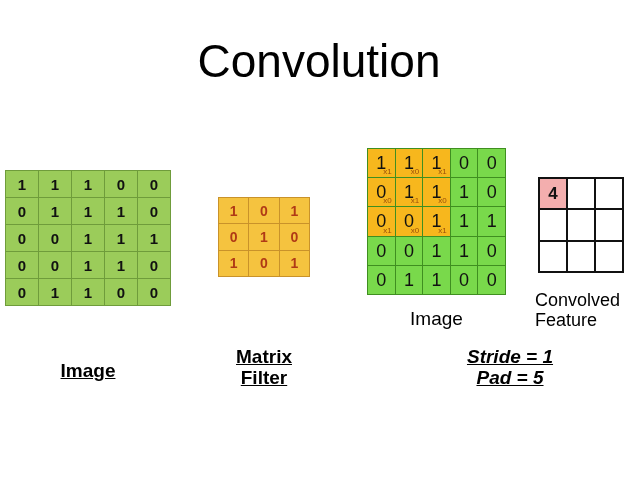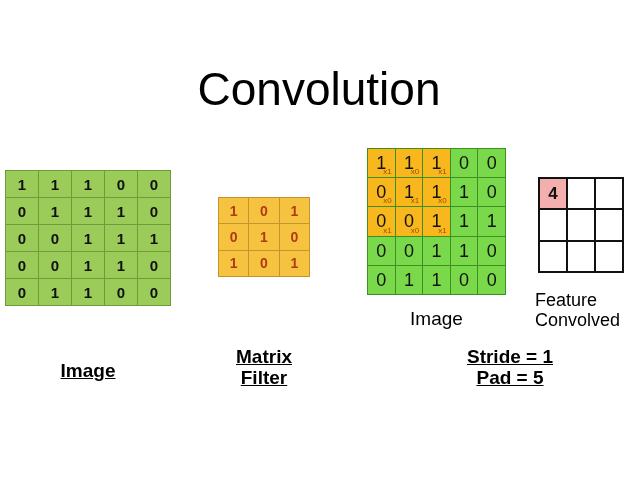--- a/index.html
+++ b/index.html
@@ -24,21 +24,20 @@
     position: absolute;
     left: 0;
     top: 38px;
     width: 638px;
     text-align: center;
     font-size: 46px;
     font-weight: 400;
     color: #000000;
     letter-spacing: 0px;
     line-height: 1;
-    margin-top: 28px;
   }
 
   
   .grid {
     position: absolute;
     display: grid;
     box-sizing: border-box;
   }
   .cell {
     box-sizing: border-box;
@@ -177,20 +176,21 @@
     width: 139px;
     text-align: center;
     font-size: 19px;
   }
   #label-stride {
     left: 425px;
     top: 346px;
     width: 170px;
     text-align: center;
     font-size: 19px;
+    font-style: italic;
   }
   #label-stride .ln {
     display: block;
   }
   #label-convolved {
     left: 535px;
     top: 290px;
     width: 103px;
     text-align: left;
     font-size: 18px;
@@ -435,17 +435,17 @@
         <span class="val"></span>
       </div>
       <div class="cell">
         <span class="val"></span>
       </div>
       <div class="cell">
         <span class="val"></span>
       </div>
     </div>
   <div class="label plain" id="label-convolved">
+    <span class="ln">Convolved</span>
     <span class="ln">Feature</span>
-    <span class="ln">Convolved</span>
   </div>
 
 </div>
 
 </body></html>

